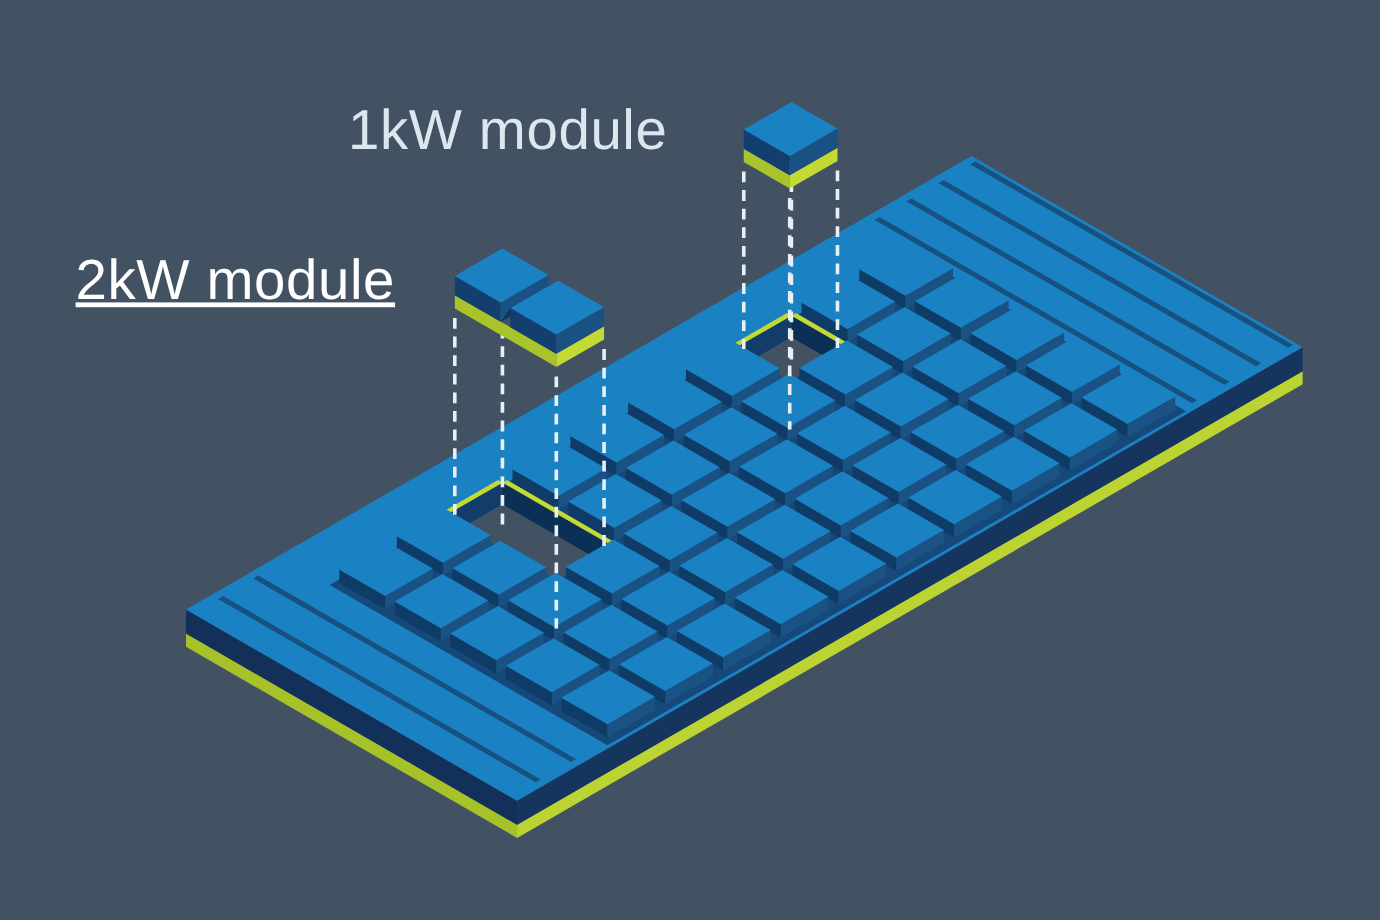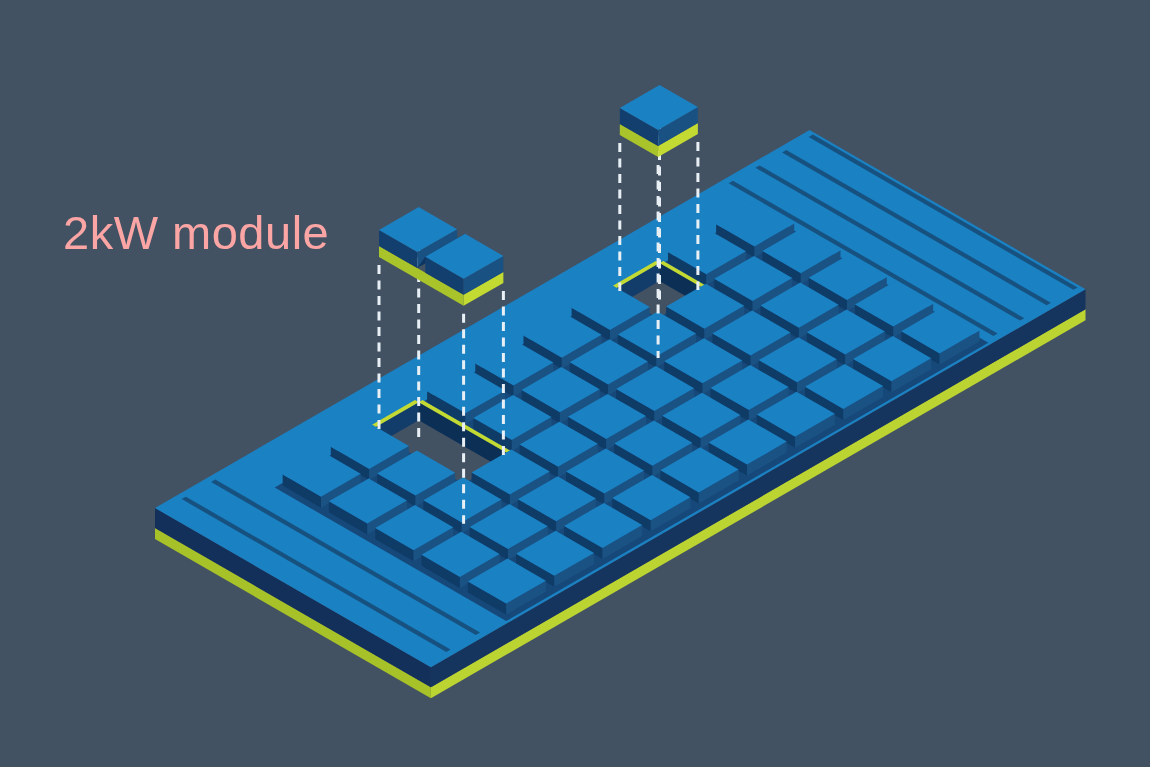--- a/index.html
+++ b/index.html
@@ -222,14 +222,15 @@
         <polygon points="425.3,256.7 465.0,233.8 503.4,255.9 463.6,278.8" fill="#1a81c3"></polygon>
       </g>
       <g>
         <polygon points="619.8,123.9 658.1,146.1 658.1,157.1 619.8,134.9" fill="#a9c42a"></polygon>
         <polygon points="658.1,146.1 697.9,123.1 697.9,134.1 658.1,157.1" fill="#c3da33"></polygon>
         <polygon points="619.8,107.9 658.1,130.1 658.1,146.1 619.8,123.9" fill="#123f6e"></polygon>
         <polygon points="658.1,130.1 697.9,107.1 697.9,123.1 658.1,146.1" fill="#1a5183"></polygon>
         <polygon points="619.8,107.9 659.5,85.0 697.9,107.1 658.1,130.1" fill="#1a81c3"></polygon>
       </g>
     </svg>
-  <div class="iso-label label-2kw" style="color: #fca5a5;">2kW module</div>
+  <div class="iso-label label-1kw" style="color: rgb(220, 230, 239);">1kW module</div>
+  <div class="iso-label label-2kw" style="color: #ffffff; text-decoration: underline;">2kW module</div>
 </div>
 
 </body></html>

